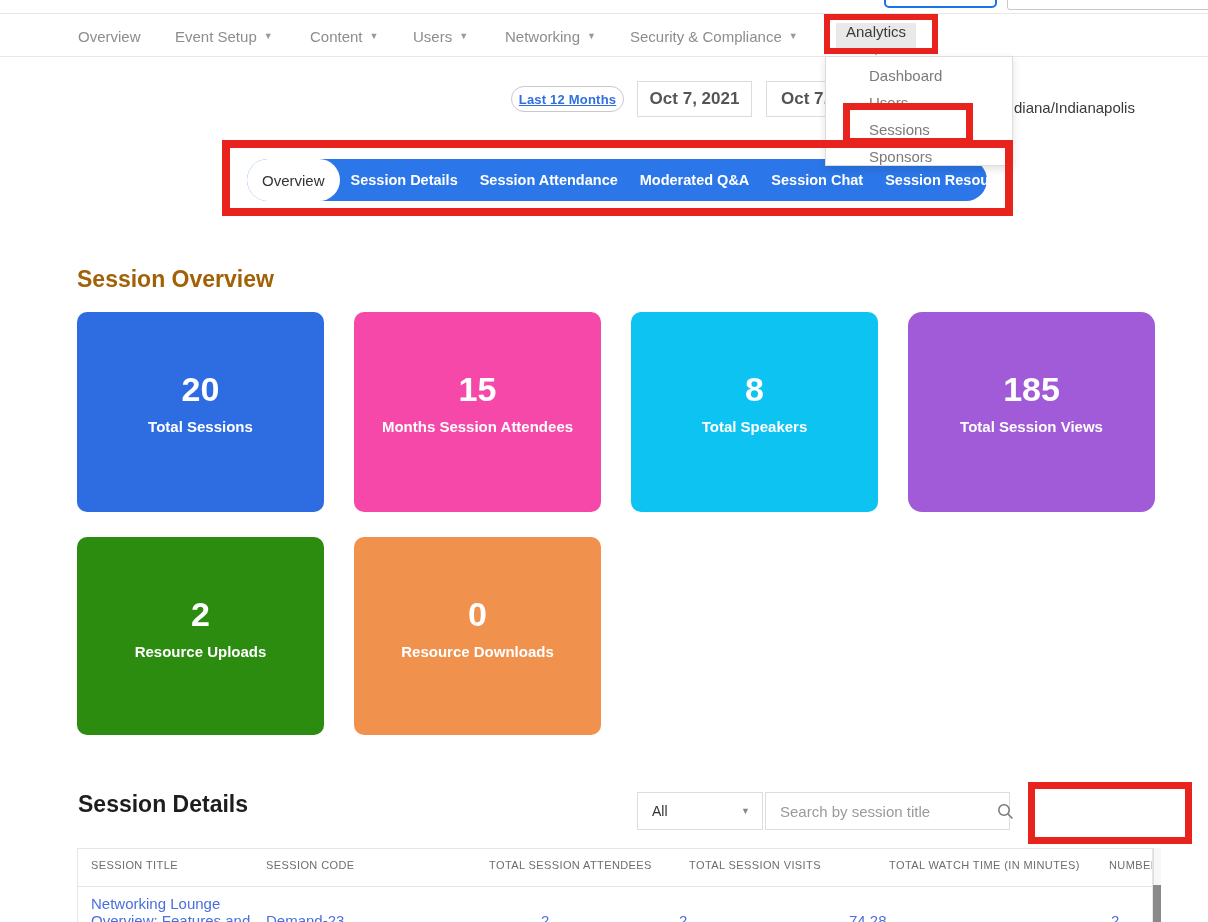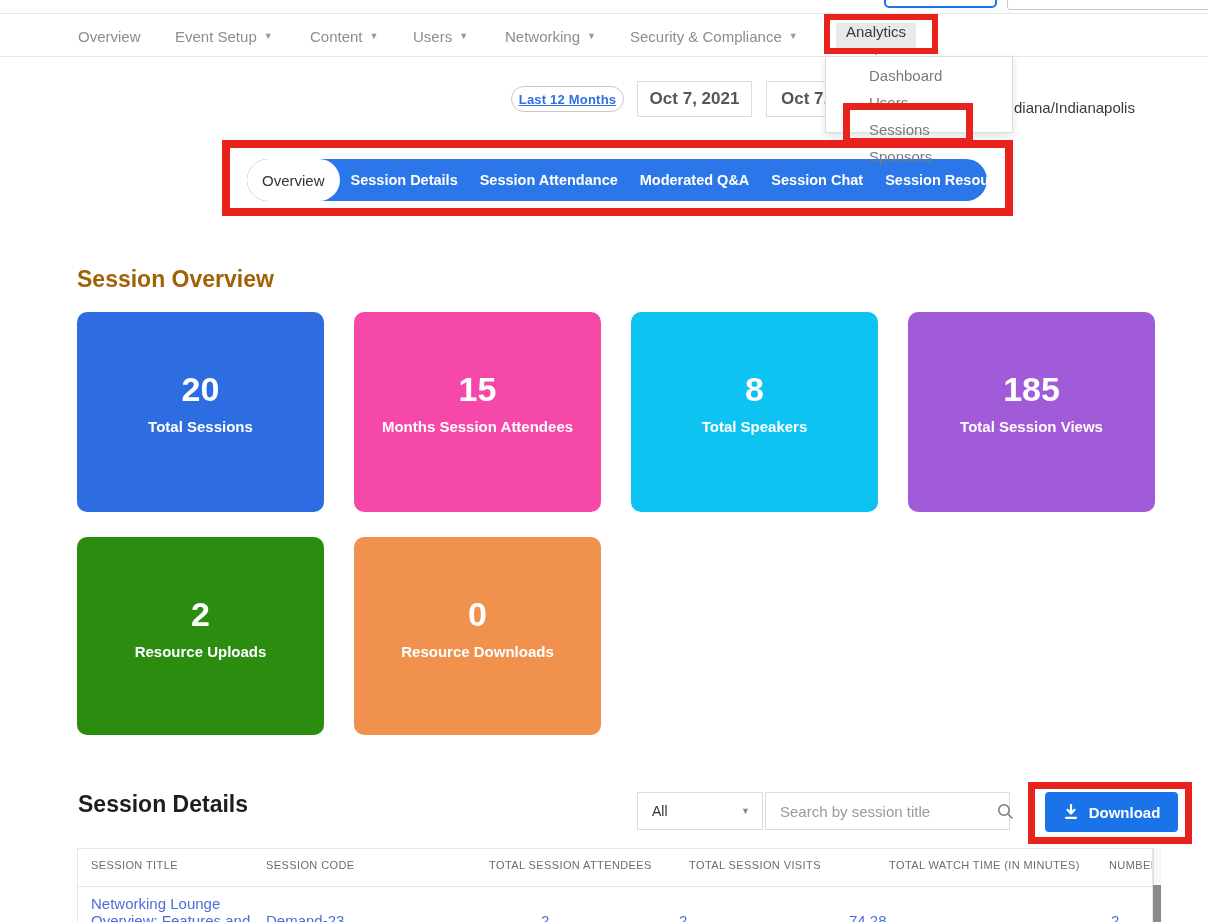--- a/index.html
+++ b/index.html
@@ -19,21 +19,21 @@
   .nav-item { position:absolute; top:0; height:44px; display:flex; align-items:center;
               gap:7px; font-size:15px; color:#8d8d8d; cursor:pointer; }
   .nav-item .caret { font-size:9px; color:#9a9a9a; }
   .nav-overview { left:78px; } .nav-eventsetup { left:175px; } .nav-content { left:310px; }
   .nav-users { left:413px; } .nav-networking { left:505px;text-align:right; } .nav-security { left:630px; }
   .nav-analytics { left:836px; top:9px; height:26px; background:#e9e9e9; padding:0 10px;
                    color:#3a3a3a;flex-direction:column; }
   .nav-analytics .caret { color:#3a3a3a; }
 
   
-  .menu { position:absolute; left:825px; top:56px; width:188px; height:77px; background:#fff;
+  .menu { position:absolute; left:825px; top:56px; width:188px; height:110px; background:#fff;
           border:1px solid #ddd; box-shadow:0 3px 8px rgba(0,0,0,.12); z-index:40;
           padding-top:5px; }
   .menu-item { height:27px; line-height:27px; padding-left:43px; font-size:15px; color:#7b7b7b;
                cursor:pointer; }
 
   
   .range-badge { position:absolute; left:511px; top:86px; width:113px; height:26px;
                  border:1px solid #c9c9c9; border-radius:14px; color:#2f6fe0; font-size:13px;
                  font-weight:bold; display:flex; align-items:center; justify-content:center;
                  letter-spacing:.2px; background:#fff;text-decoration:underline; }
@@ -178,21 +178,21 @@
     <div class="lbl">Total Sessions</div>
   </div>
   <div class="card r1 c2" style="background-color: rgb(245, 72, 168);">
     <div class="num">15</div>
     <div class="lbl">Months Session Attendees</div>
   </div>
   <div class="card r1 c3" style="background-color: rgb(12, 195, 242);">
     <div class="num">8</div>
     <div class="lbl">Total Speakers</div>
   </div>
-  <div class="card r1 c4" style="background-color: rgb(161, 90, 216);">
+  <div class="card r1 c4" style="background-color: rgb(161, 90, 216); border-radius: 14px;">
     <div class="num">185</div>
     <div class="lbl">Total Session Views</div>
   </div>
   <div class="card r2 c1" style="background-color: rgb(44, 140, 16);">
     <div class="num">2</div>
     <div class="lbl">Resource Uploads</div>
   </div>
   <div class="card r2 c2" style="background-color: rgb(240, 145, 78);">
     <div class="num">0</div>
     <div class="lbl">Resource Downloads</div>
@@ -209,29 +209,20 @@
     <input type="text" placeholder="Search by session title" style="">
     <span class="vdiv"></span>
     <span class="mag">
       <svg class="icon-svg" width="17" height="17" viewBox="0 0 17 17">
         <circle cx="7" cy="7" r="5.2" fill="none" stroke="#777" stroke-width="1.5"></circle>
         <line x1="11" y1="11" x2="15.5" y2="15.5" stroke="#777" stroke-width="1.5"></line>
       </svg>
     </span>
   </div>
 
-  <button class="dl-btn">
-    <span>
-      <svg class="icon-svg" width="16" height="16" viewBox="0 0 16 16">
-        <path d="M8 1 v8 M4.5 5.8 L8 9.5 L11.5 5.8" fill="none" stroke="#fff" stroke-width="2.2" stroke-linecap="round" stroke-linejoin="round"></path>
-        <line x1="3" y1="13.8" x2="13" y2="13.8" stroke="#fff" stroke-width="2.2" stroke-linecap="round"></line>
-      </svg>
-    </span>
-    <span>Download</span>
-  </button>
 
   <div class="table">
     <div class="th th1">SESSION TITLE</div>
     <div class="th th2">SESSION CODE</div>
     <div class="th th3">TOTAL SESSION ATTENDEES</div>
     <div class="th th4">TOTAL SESSION VISITS</div>
     <div class="th th5">TOTAL WATCH TIME (IN MINUTES)</div>
     <div class="th th6">NUMBER</div>
     <div class="thead-line"></div>
 

